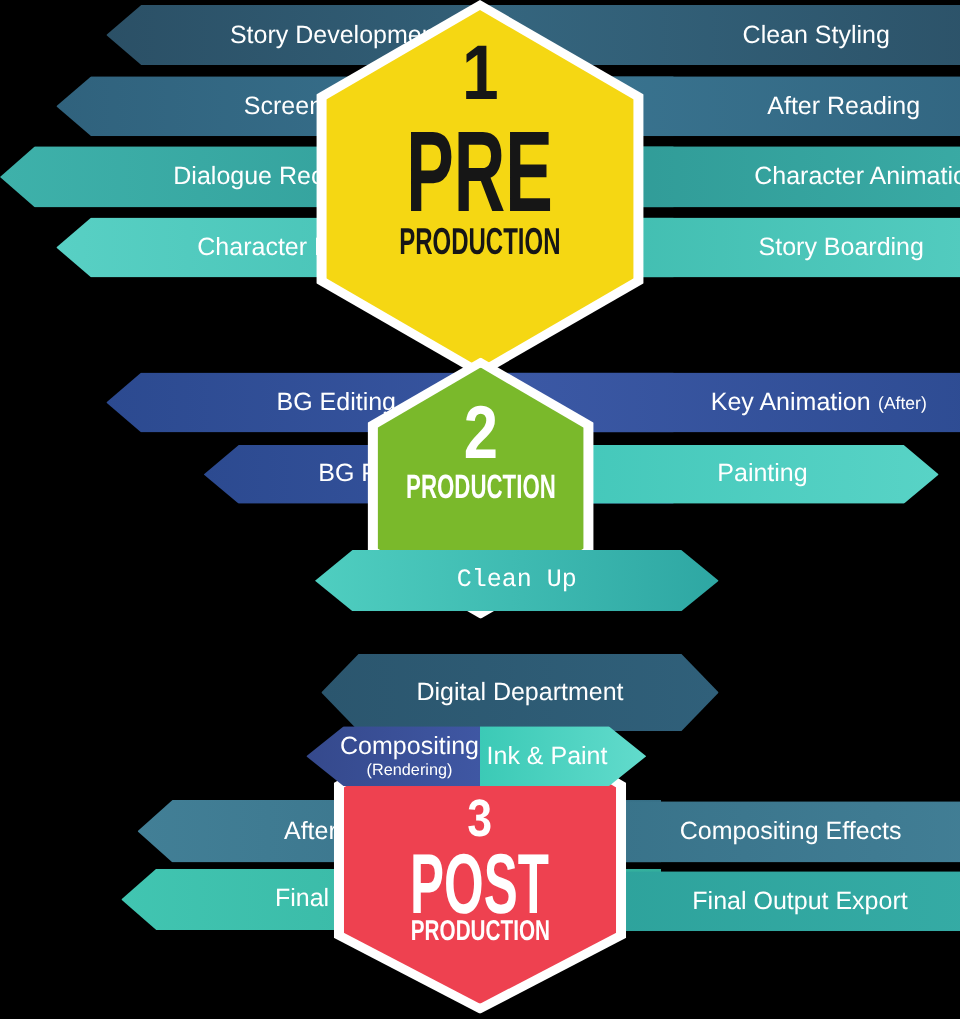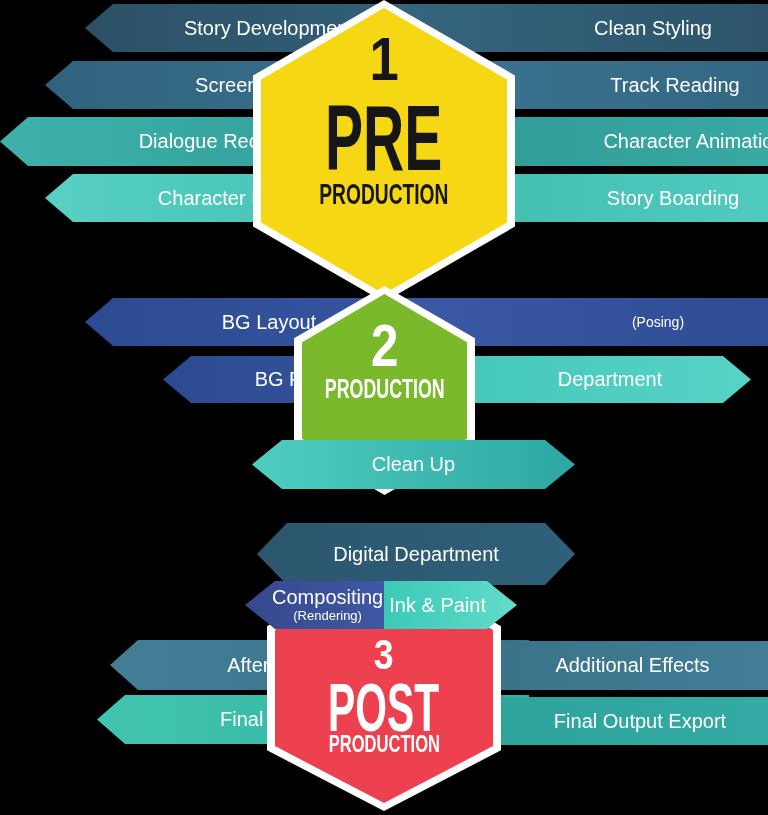--- a/index.html
+++ b/index.html
@@ -19,21 +19,21 @@
   .padR3{padding:0 34px 0 110px;}
   .padC{padding:0 34px;}
   .z3{z-index:3;}
   
   .g1L{background:linear-gradient(90deg,#2B5066,#35667F);} .g1R{background:linear-gradient(90deg,#35667F,#2B5066);}
   .g2L{background:linear-gradient(90deg,#30627D,#3B7793);} .g2R{background:linear-gradient(90deg,#3B7793,#30627D);}
   .g3L{background:linear-gradient(90deg,#3EB1AA,#2D9693);} .g3R{background:linear-gradient(90deg,#2D9693,#3EB1AA);}
   .g4L{background:linear-gradient(90deg,#58D0C4,#3CB9AC);} .g4R{background:linear-gradient(90deg,#3CB9AC,#58D0C4);}
   .gInL{background:linear-gradient(90deg,#2C4A90,#3C59A6);} .gInR{background:linear-gradient(90deg,#3C59A6,#2C4A90);}
   .gAnR{background:linear-gradient(90deg,#3FC5B7,#58D3C6);}
-  .gClean{background:linear-gradient(90deg,#4FCEC0,#2EA7A3);}
+  .gClean{background:linear-gradient(90deg,#4FCEC0,#2EA7A3);font-family:Liberation Mono, monospace;}
   .gDD{background:linear-gradient(90deg,#2B566E,#30607A);}
   .gComp{background:linear-gradient(90deg,#35498C,#3F57A3);}
   .gInk{background:linear-gradient(90deg,#3BCAB6,#62DBCC);text-align:center;}
   .g5L{background:linear-gradient(90deg,#427F96,#366F86);} .g5R{background:linear-gradient(90deg,#366F86,#427F96);}
   .g6L{background:linear-gradient(90deg,#41C5B1,#33AF9D);}
   .g7R{background:linear-gradient(90deg,#2BA099,#36ACA6);}
   
   .hex{position:absolute;z-index:2;}
   .hexclip{position:absolute;clip-path:polygon(50% 0,100% 25%,100% 75%,50% 100%,0 75%,0 25%);}
   .hexclip-post{position:absolute;clip-path:polygon(50% 0,100% 27%,100% 76%,50% 100%,0 76%,0 27%);}
@@ -63,21 +63,21 @@
     <span class="blabel">Dialogue Recording</span>
   </div>
   <div class="banner al padL g4L" style="left:45px;top:174px;width:340px;height:48px">
     <span class="blabel">Character Designing</span>
   </div>
 
   <div class="banner ar padR g1R" style="left:383px;top:4px;width:300px;height:48px">
     <span class="blabel">Clean Styling</span>
   </div>
   <div class="banner ar padR g2R" style="left:383px;top:61px;width:344px;height:48px">
-    <span class="blabel">Track Reading</span>
+    <span class="blabel">After Reading</span>
   </div>
   <div class="banner ar padR g3R" style="left:383px;top:117px;width:382px;height:49px">
     <span class="blabel">Character Animation</span>
   </div>
   <div class="banner ar padR g4R" style="left:383px;top:174px;width:340px;height:48px">
     <span class="blabel">Story Boarding</span>
   </div>
 
   <div class="hex" style="left:253px;top:0;width:262px;height:302px">
     <div class="hexclip fill" style="background: rgb(255, 255, 255);"></div>
@@ -87,30 +87,31 @@
     </div>
     <div class="hexline dark" style="top:92px;font-size:92px">
       <span class="cond" style="transform:scaleX(0.62)">PRE</span>
     </div>
     <div class="hexline dark" style="top:179px;font-size:30px">
       <span class="cond" style="transform:scaleX(0.64)">PRODUCTION</span>
     </div>
   </div>
 
   <div class="banner al padL gInL" style="left:85px;top:298px;width:300px;height:48px">
-    <span class="blabel">BG Layout</span>
+    <span class="blabel">BG Editing</span>
   </div>
   <div class="banner al padL gInL" style="left:163px;top:356px;width:222px;height:47px">
     <span class="blabel">BG Painting</span>
   </div>
   <div class="banner ar padR gInR" style="left:383px;top:298px;width:304px;height:48px">
-    <span class="note">(Posing)</span>
+    <span class="blabel">Key Animation</span>
+    <span class="note">(After)</span>
   </div>
   <div class="banner ar padR gAnR" style="left:383px;top:356px;width:214px;height:47px">
-    <span class="blabel">Department</span>
+    <span class="blabel">Painting</span>
   </div>
 
   <div class="hex" style="left:294px;top:286px;width:181px;height:209px">
     <div class="hexclip fill" style="background: rgb(255, 255, 255);"></div>
     <div class="hexclip inner" style="background: rgb(122, 185, 43);"></div>
     <div class="hexline lite" style="top:30px;font-size:60px">
       <span class="cond" style="transform:scaleX(0.82)">2</span>
     </div>
     <div class="hexline lite" style="top:90px;font-size:27px">
       <span class="cond" style="transform:scaleX(0.66)">PRODUCTION</span>
@@ -121,21 +122,21 @@
     <span class="blabel">Clean Up</span>
   </div>
 
   <div class="banner al padL3 g5L" style="left:110px;top:640px;width:275px;height:50px">
     <span class="blabel">After Effects</span>
   </div>
   <div class="banner al padL3 g6L" style="left:97px;top:695px;width:288px;height:49px">
     <span class="blabel">Final Editing</span>
   </div>
   <div class="banner ar padR3 g5R" style="left:383px;top:641px;width:279px;height:49px">
-    <span class="blabel">Additional Effects</span>
+    <span class="blabel">Compositing Effects</span>
   </div>
   <div class="banner ar padR3 g7R" style="left:383px;top:697px;width:294px;height:48px">
     <span class="blabel">Final Output Export</span>
   </div>
 
   <div class="hex" style="left:267px;top:558px;width:234px;height:253px">
     <div class="hexclip-post fill" style="background: rgb(255, 255, 255);"></div>
     <div class="hexclip-post inner" style="background: rgb(238, 65, 80);"></div>
     <div class="hexline lite" style="top:76px;font-size:42px">
       <span class="cond" style="transform:scaleX(0.85)">3</span>

